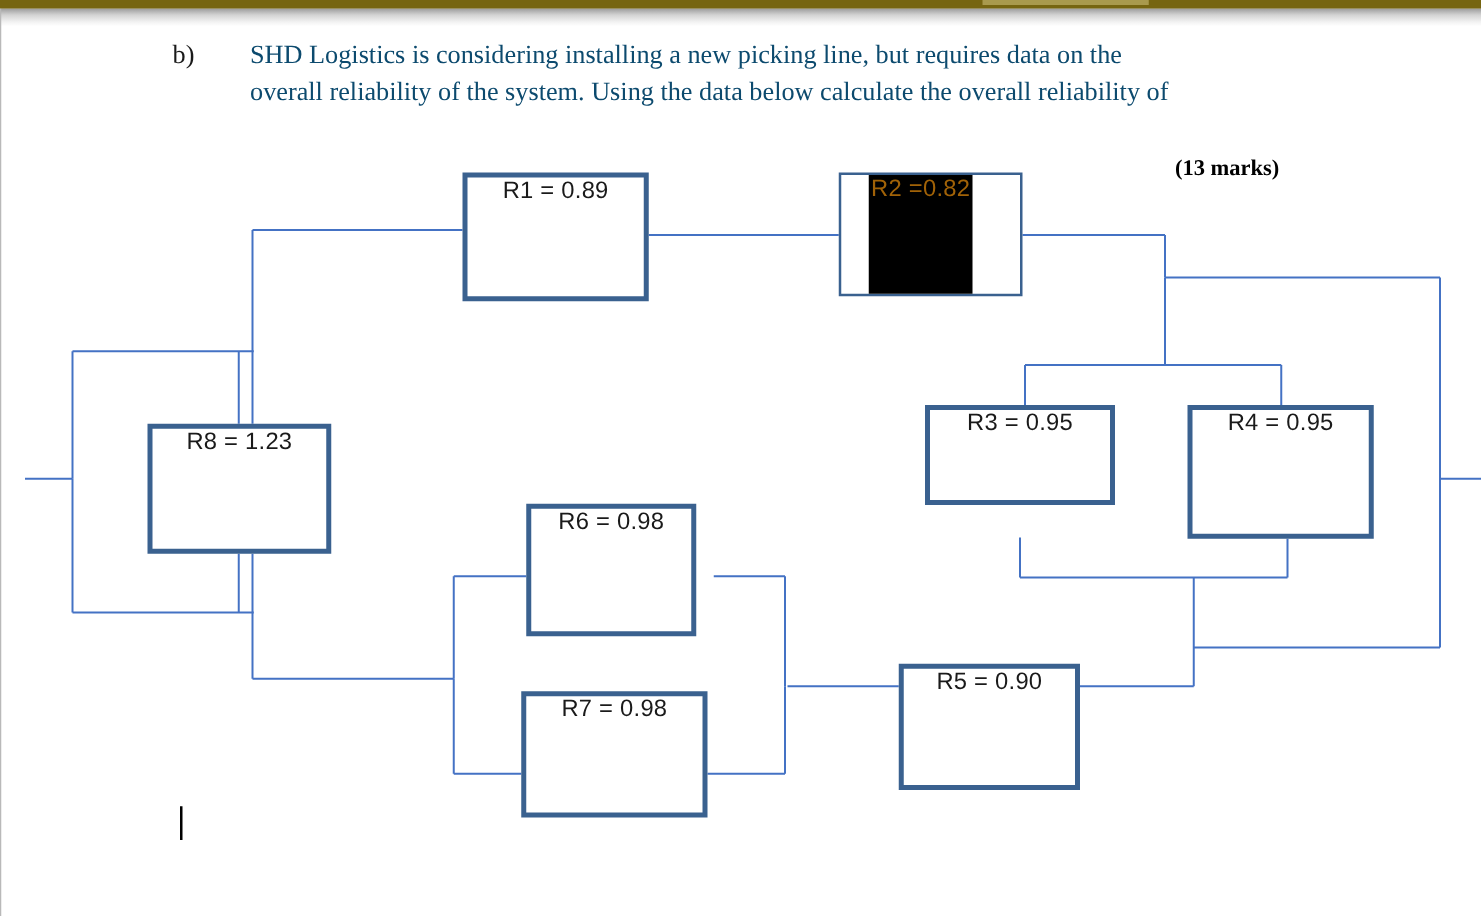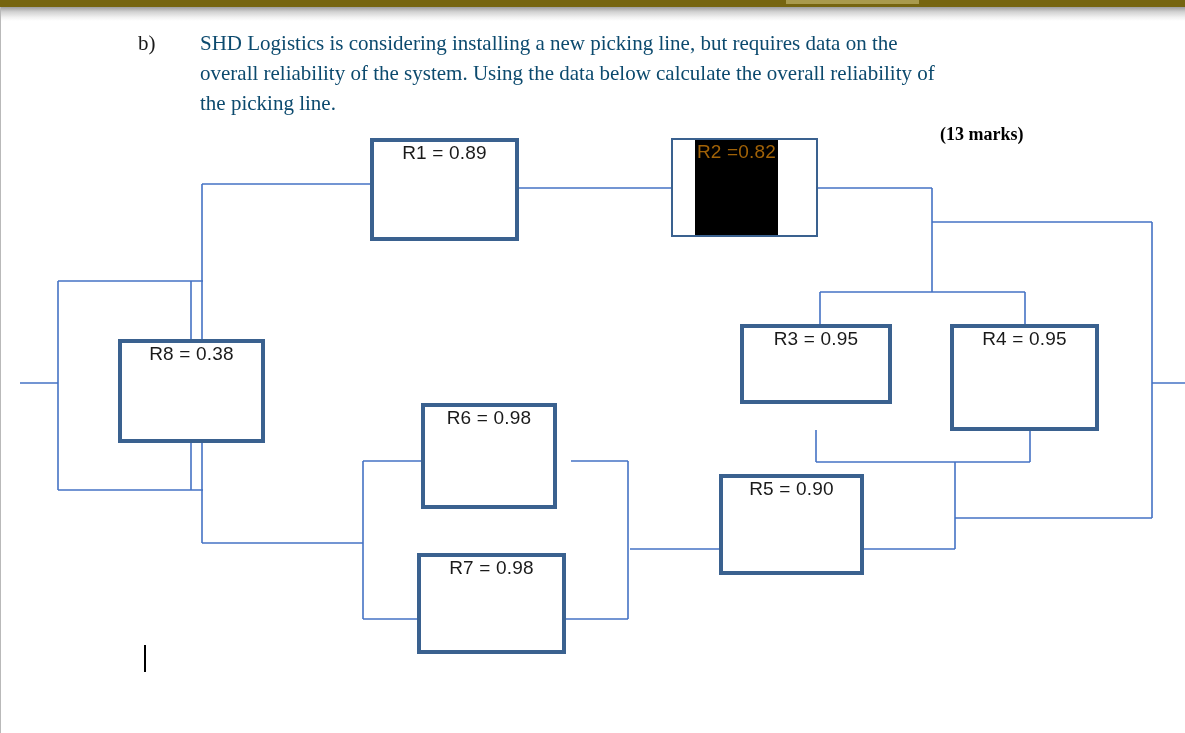--- a/index.html
+++ b/index.html
@@ -132,21 +132,20 @@
   </div>
   <div id="topbar-shadow"></div>
   <div id="left-rule"></div>
 
   <div id="question">
     <div class="q-row">
       <div class="q-label">b)</div>
       <div class="q-body">
         <p>SHD Logistics is considering installing a new picking line, but requires data on the</p>
         <p>overall reliability of the system.  Using the data below calculate the overall reliability of</p>
-        <p>the picking line.</p>
       </div>
     </div>
   </div>
   <div id="marks">(13 marks)</div>
 
   <div id="diagram">
 
     <svg id="wires" width="1185" height="733" viewBox="0 0 1185 733">
       <g stroke="#4472c4" stroke-width="1.6" fill="none" shape-rendering="geometricPrecision">
 
@@ -211,33 +210,33 @@
     </div>
 
     <div class="rbox" id="r3box" style="left:740px; top:324px; width:152px; height:80px;">
       <span class="lbl">R3 = 0.95</span>
     </div>
 
     <div class="rbox" id="r4box" style="left:950px; top:324px; width:149px; height:107px;">
       <span class="lbl">R4 = 0.95</span>
     </div>
 
-    <div class="rbox" id="r5box" style="left:719px; top:474px; width:145px; height:101px;">
+    <div class="rbox" id="r5box" style="left:719px; top:531px; width:145px; height:101px;">
       <span class="lbl">R5 = 0.90</span>
     </div>
 
     <div class="rbox" id="r6box" style="left:421px; top:403px; width:136px; height:106px;">
       <span class="lbl">R6 = 0.98</span>
     </div>
 
     <div class="rbox" id="r7box" style="left:417px; top:553px; width:149px; height:101px;">
       <span class="lbl">R7 = 0.98</span>
     </div>
 
     <div class="rbox" id="r8box" style="left:118px; top:339px; width:147px; height:104px;">
-      <span class="lbl">R8 = 0.38</span>
+      <span class="lbl">R8 = 1.23</span>
     </div>
 
   </div>
 
   <div id="caret"></div>
 
 </div>
 
 </body></html>

